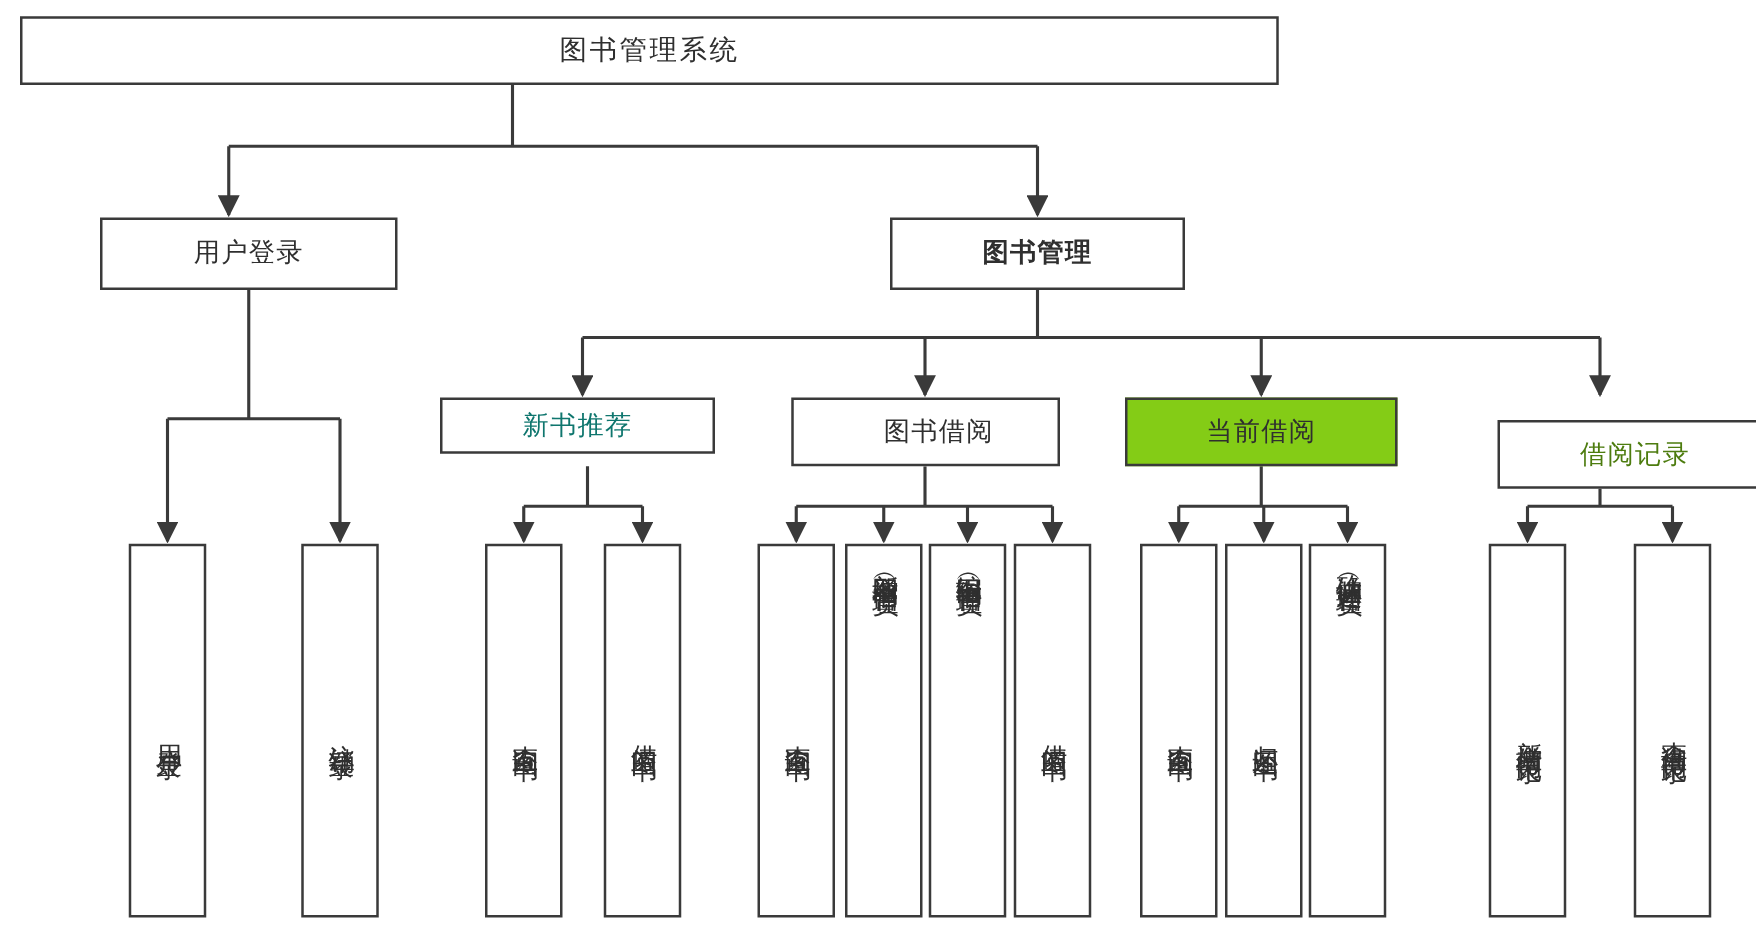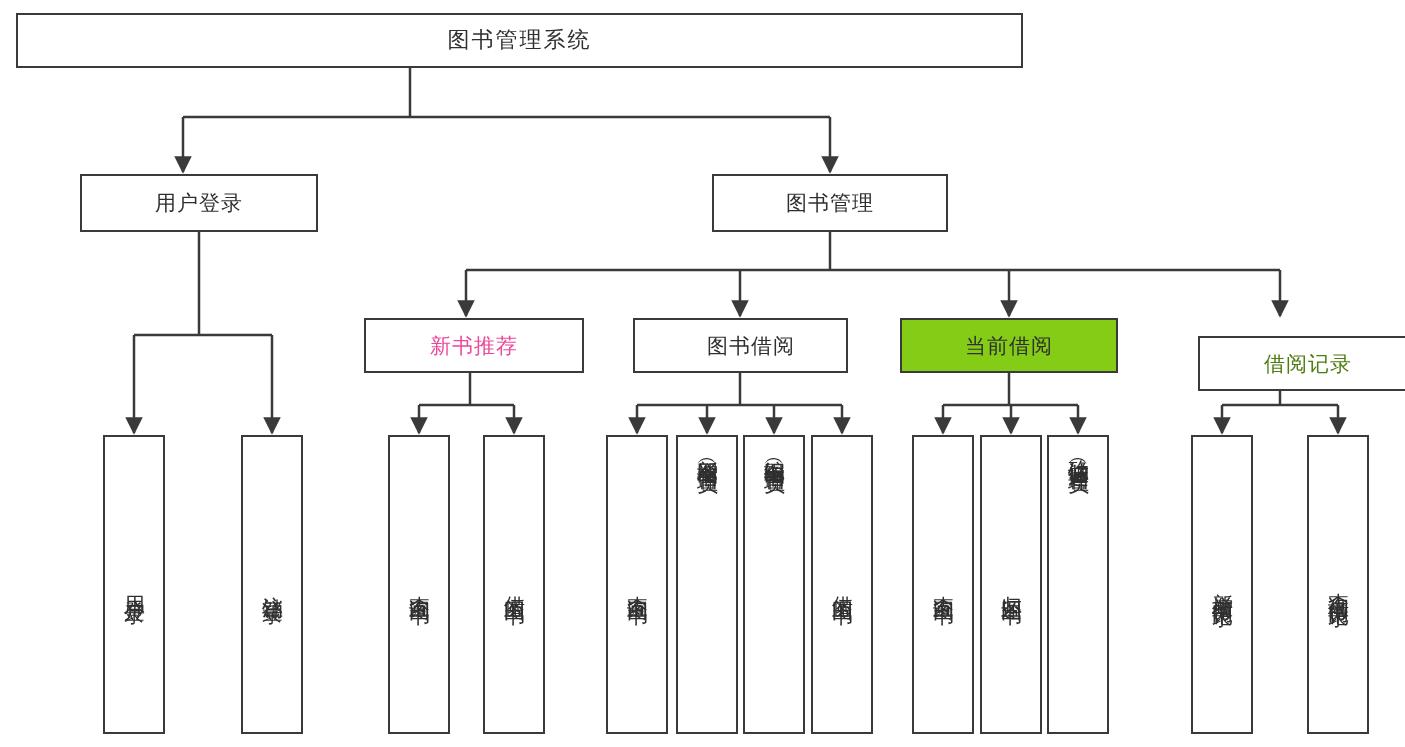--- a/index.html
+++ b/index.html
@@ -82,24 +82,24 @@
       </g>
   </svg>
 
   <div id="nodes-layer">
       <div class="node root horiz" style="left: 16px; top: 13px; width: 1007px; height: 55px; background: rgb(255, 255, 255); border-color: rgb(58, 58, 58); color: rgb(47, 47, 47);">
         <span>图书管理系统</span>
       </div>
       <div class="node horiz" style="left: 80px; top: 174px; width: 238px; height: 58px; background: rgb(255, 255, 255); border-color: rgb(58, 58, 58); color: rgb(47, 47, 47);">
         <span>用户登录</span>
       </div>
-      <div class="node horiz" style="left: 712px; top: 174px; width: 236px; height: 58px; background: rgb(255, 255, 255); border-color: rgb(58, 58, 58); color: rgb(47, 47, 47);">
+      <div class="node horiz" style="left: 712px; top: 174px; width: 236px; height: 58px; background: rgb(255, 255, 255); border-color: rgb(58, 58, 58); color: rgb(47, 47, 47); font-weight: bold;">
         <span>图书管理</span>
       </div>
-      <div class="node horiz" style="left: 364px; top: 318px; width: 220px; height: 55px; background: rgb(255, 255, 255); border-color: rgb(58, 58, 58); color: #ec4899;">
+      <div class="node horiz" style="left: 352px; top: 318px; width: 220px; height: 45px; background: rgb(255, 255, 255); border-color: rgb(58, 58, 58); color: #0f766e;">
         <span>新书推荐</span>
       </div>
       <div class="node horiz" style="left: 633px; top: 318px; width: 215px; height: 55px; background: rgb(255, 255, 255); border-color: rgb(58, 58, 58); color: rgb(47, 47, 47); padding-left: 21px;">
         <span>图书借阅</span>
       </div>
       <div class="node horiz" style="left: 900px; top: 318px; width: 218px; height: 55px; background: #84cc16; border-color: rgb(58, 58, 58); color: rgb(47, 47, 47);">
         <span>当前借阅</span>
       </div>
       <div class="node horiz" style="left: 1170px; top: 336px; width: 220px; height: 55px; background: rgb(255, 255, 255); border-color: rgb(58, 58, 58); color: #4d7c0f; margin-left: 28px;">
         <span>借阅记录</span>

